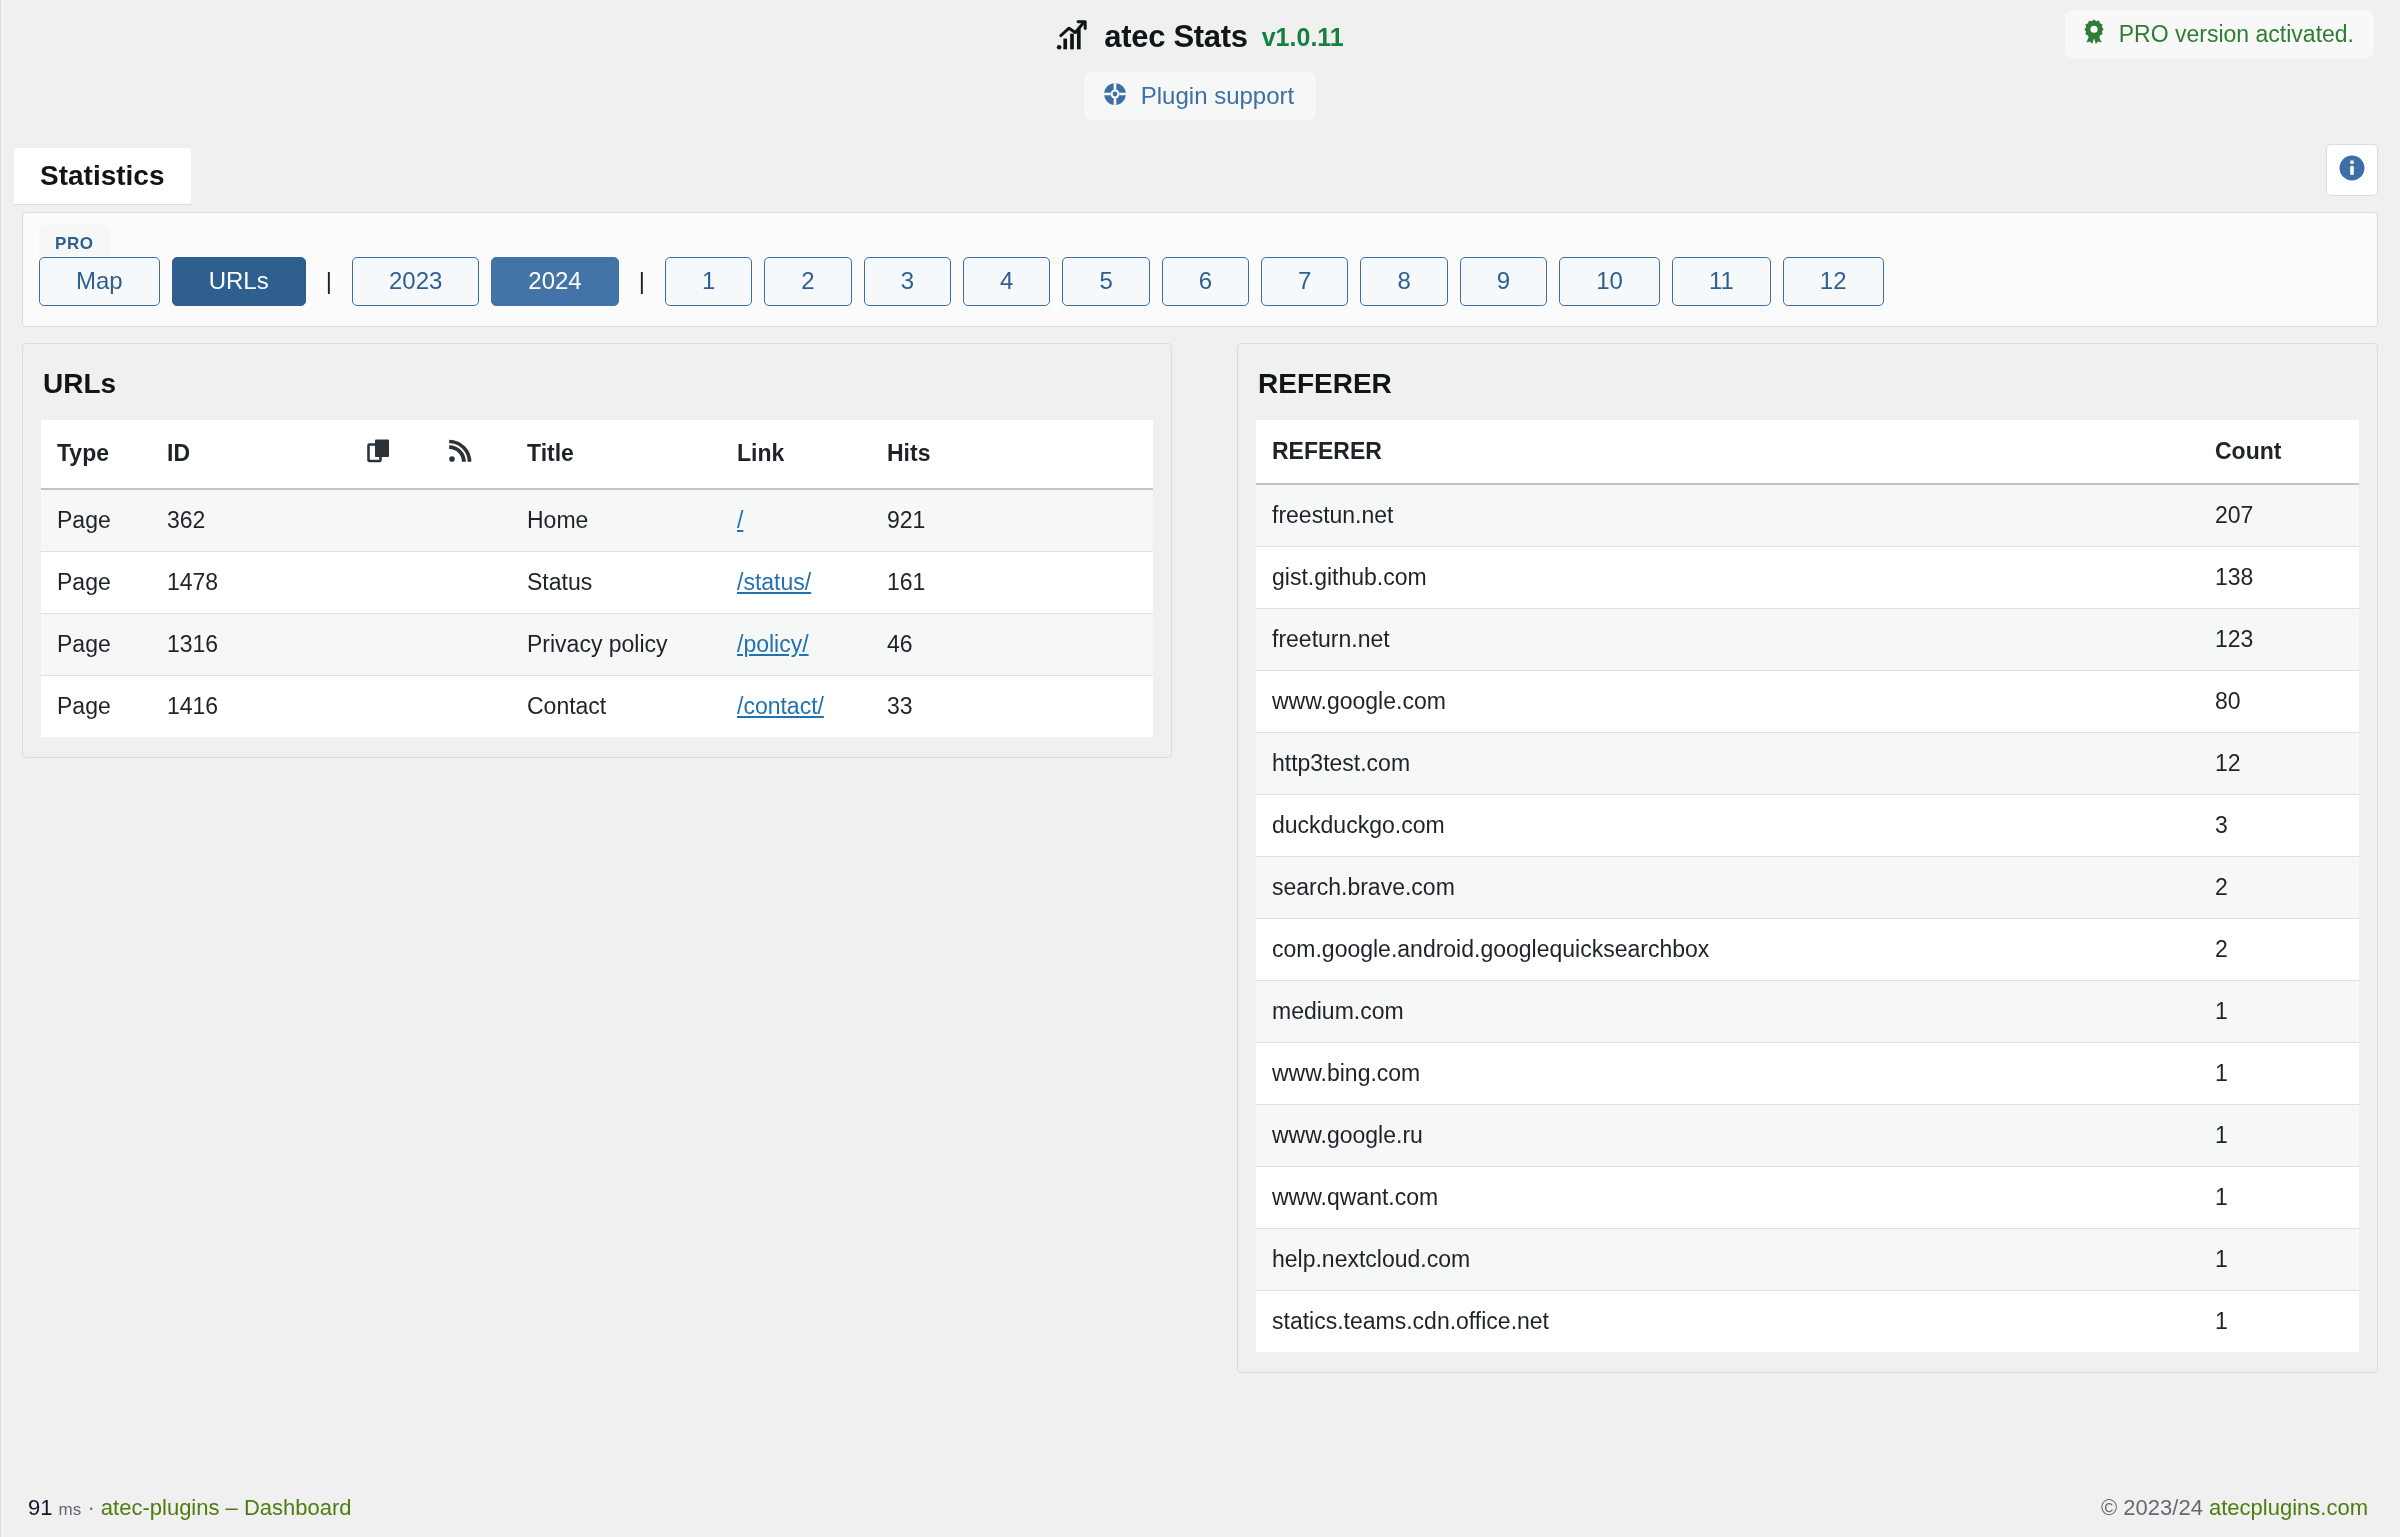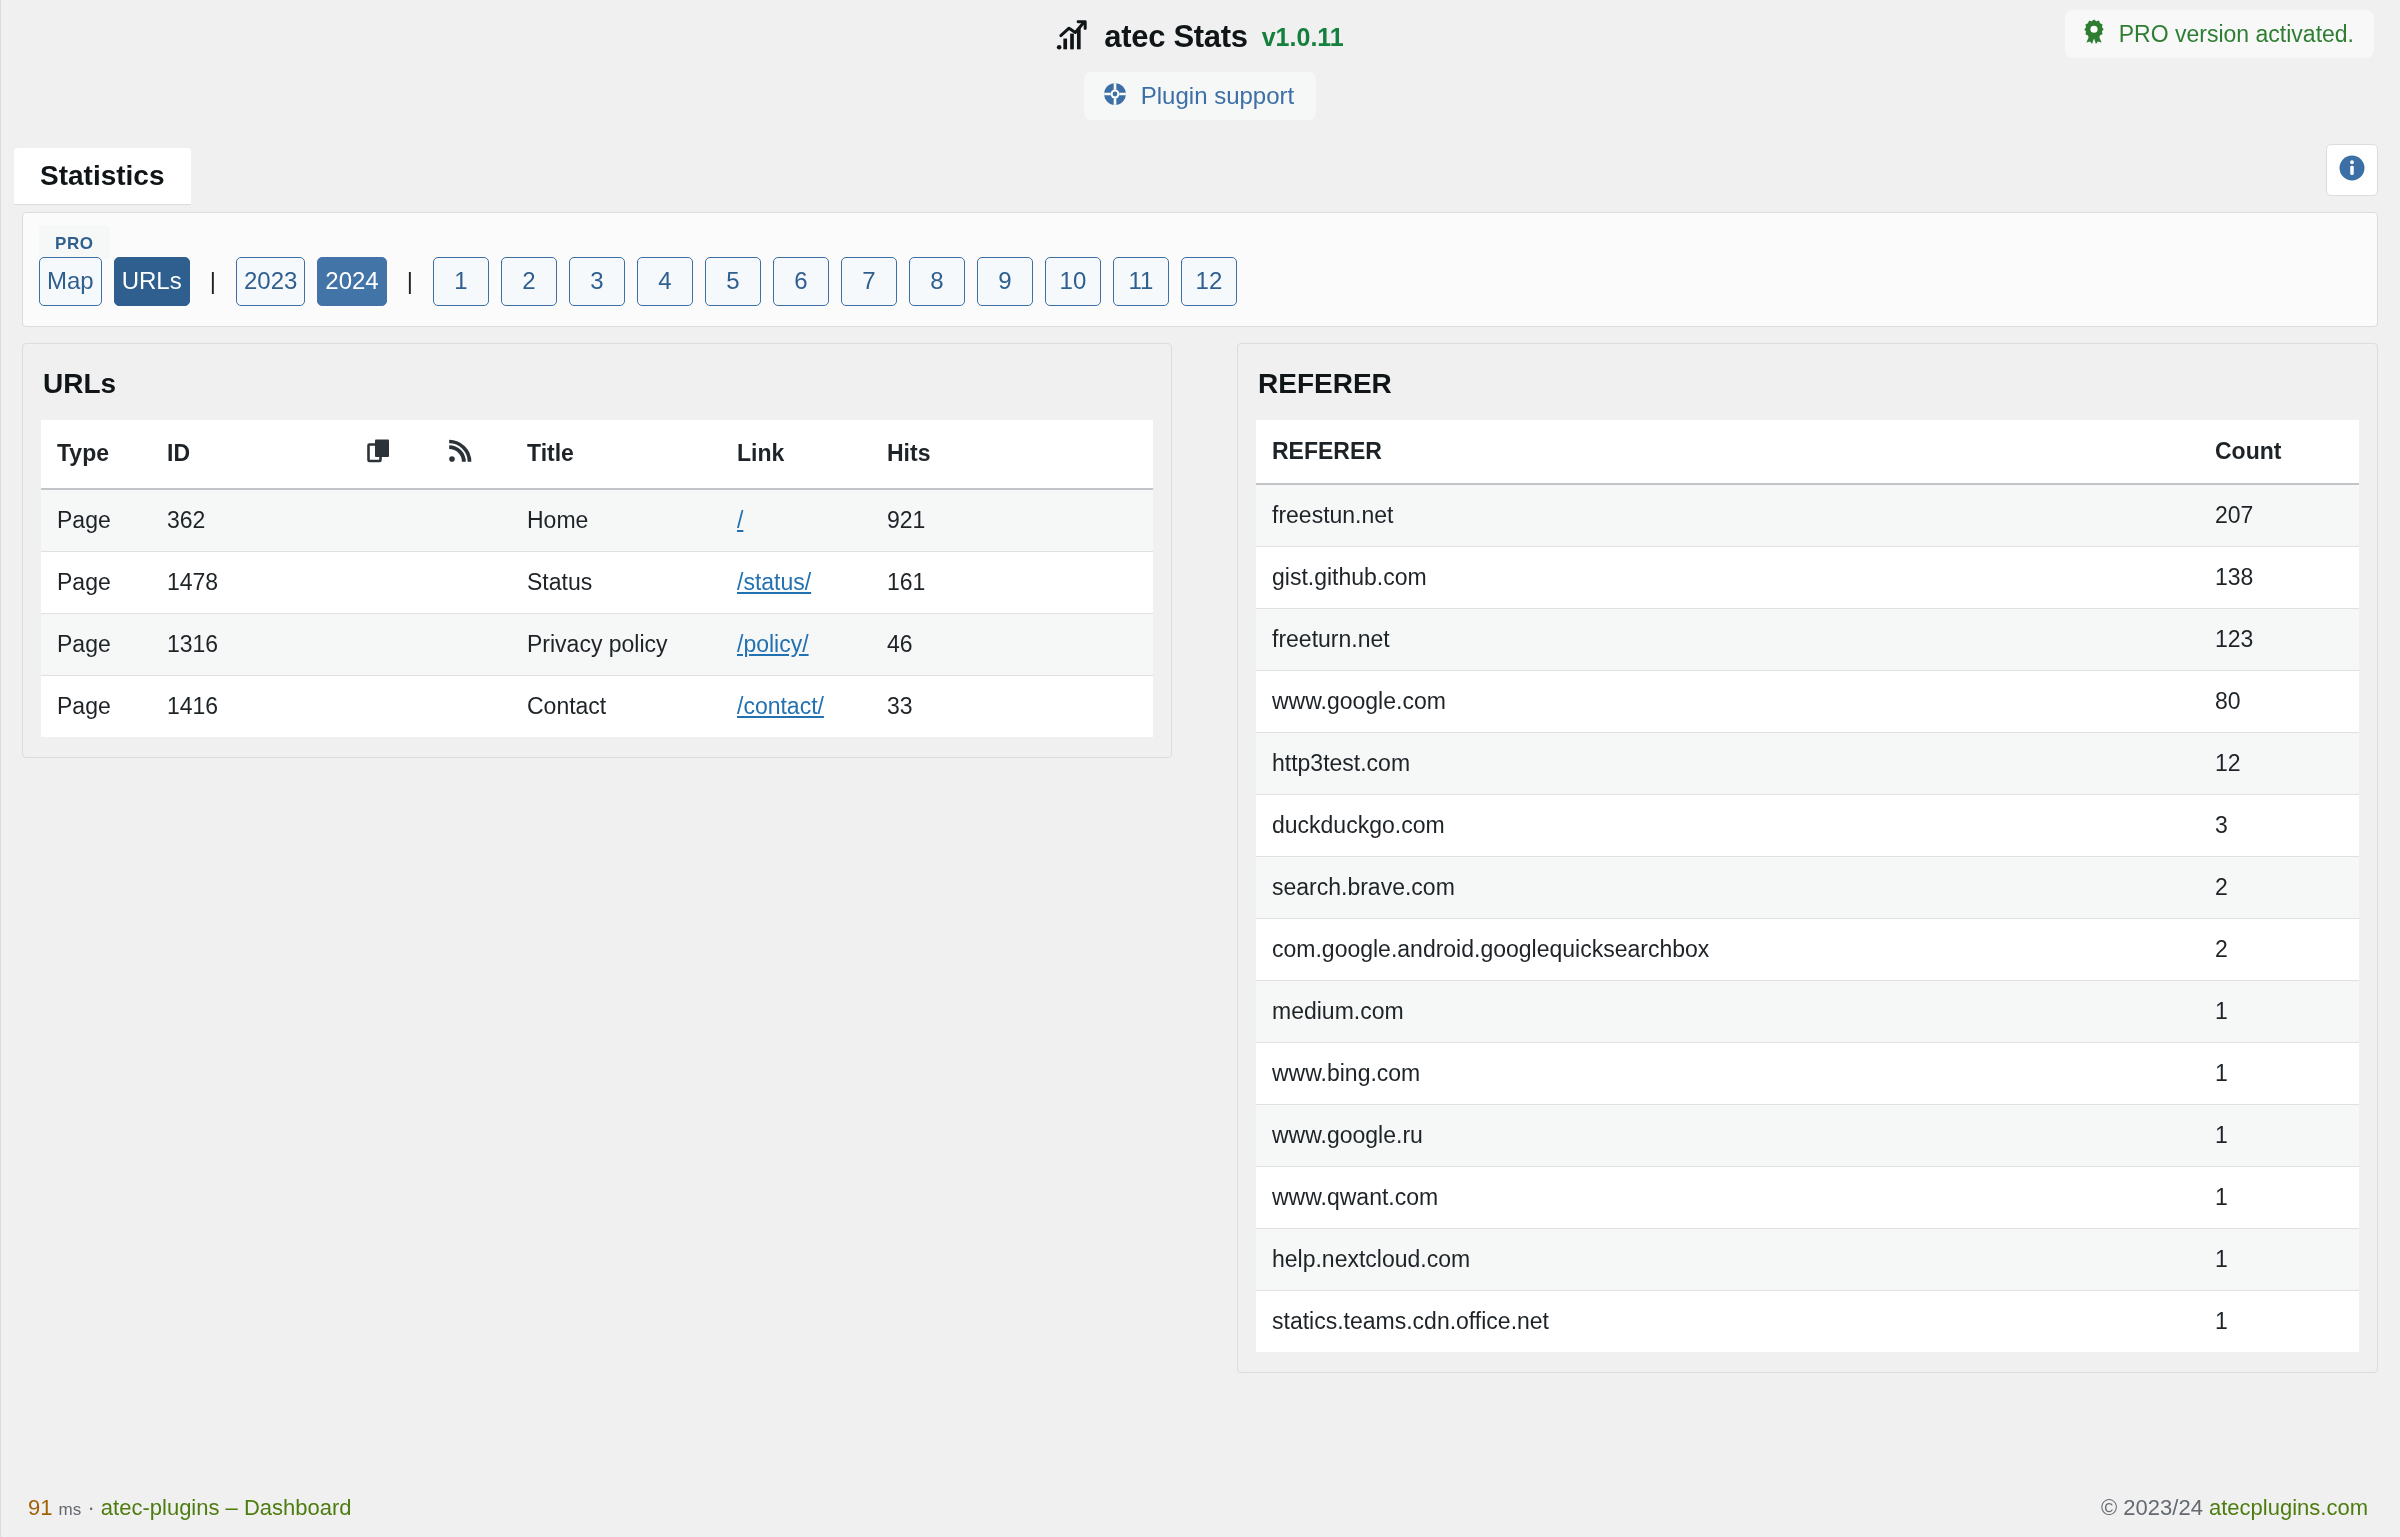--- a/index.html
+++ b/index.html
@@ -89,21 +89,21 @@
     display: flex; align-items: center; gap: 12px;
     padding: 0 0 0 16px;
     margin-top: -2px;
   }
   .btn {
     border: 1px solid #3c6fa5;
     background: #f6f9fc;
     color: #2e5f8f;
     font-size: 24px;
     border-radius: 5px;
-    padding: 9px 7px;
+    padding: 9px 36px;
     min-width: 56px;
     text-align: center;
     cursor: pointer;
     line-height: 1.2;
   }
   .btn.primary { background: #2e5f8f; border-color: #2e5f8f; color: #fff; }
   .btn.secondary { background: #4374a8; border-color: #4374a8; color: #fff; }
   .sep {
     color: #1d2327; font-size: 24px; padding: 0 8px; user-select: none;
   }
@@ -152,21 +152,21 @@
   .num { text-align: left; }
   th.count-h, td.count-c { width: 160px; }
 
   
   .footer {
     position: absolute; left: 0; right: 0; bottom: 16px;
     display: flex; justify-content: space-between;
     padding: 0 32px 0 28px;
     font-size: 22px; color: #646970;
   }
-  .footer .ms { color: #a16207; }
+  .footer .ms { color: #0f172a; }
   .footer .unit { font-size: 17px; }
   .footer a { color: #4d7c0f; text-decoration: none; cursor: pointer; }
   .left-rail {
     position: absolute; left: 0; top: 0; width: 1px; height: 1537px;
     background: #dcdcde;
   }
 </style>
 </head>
 <body>
 

